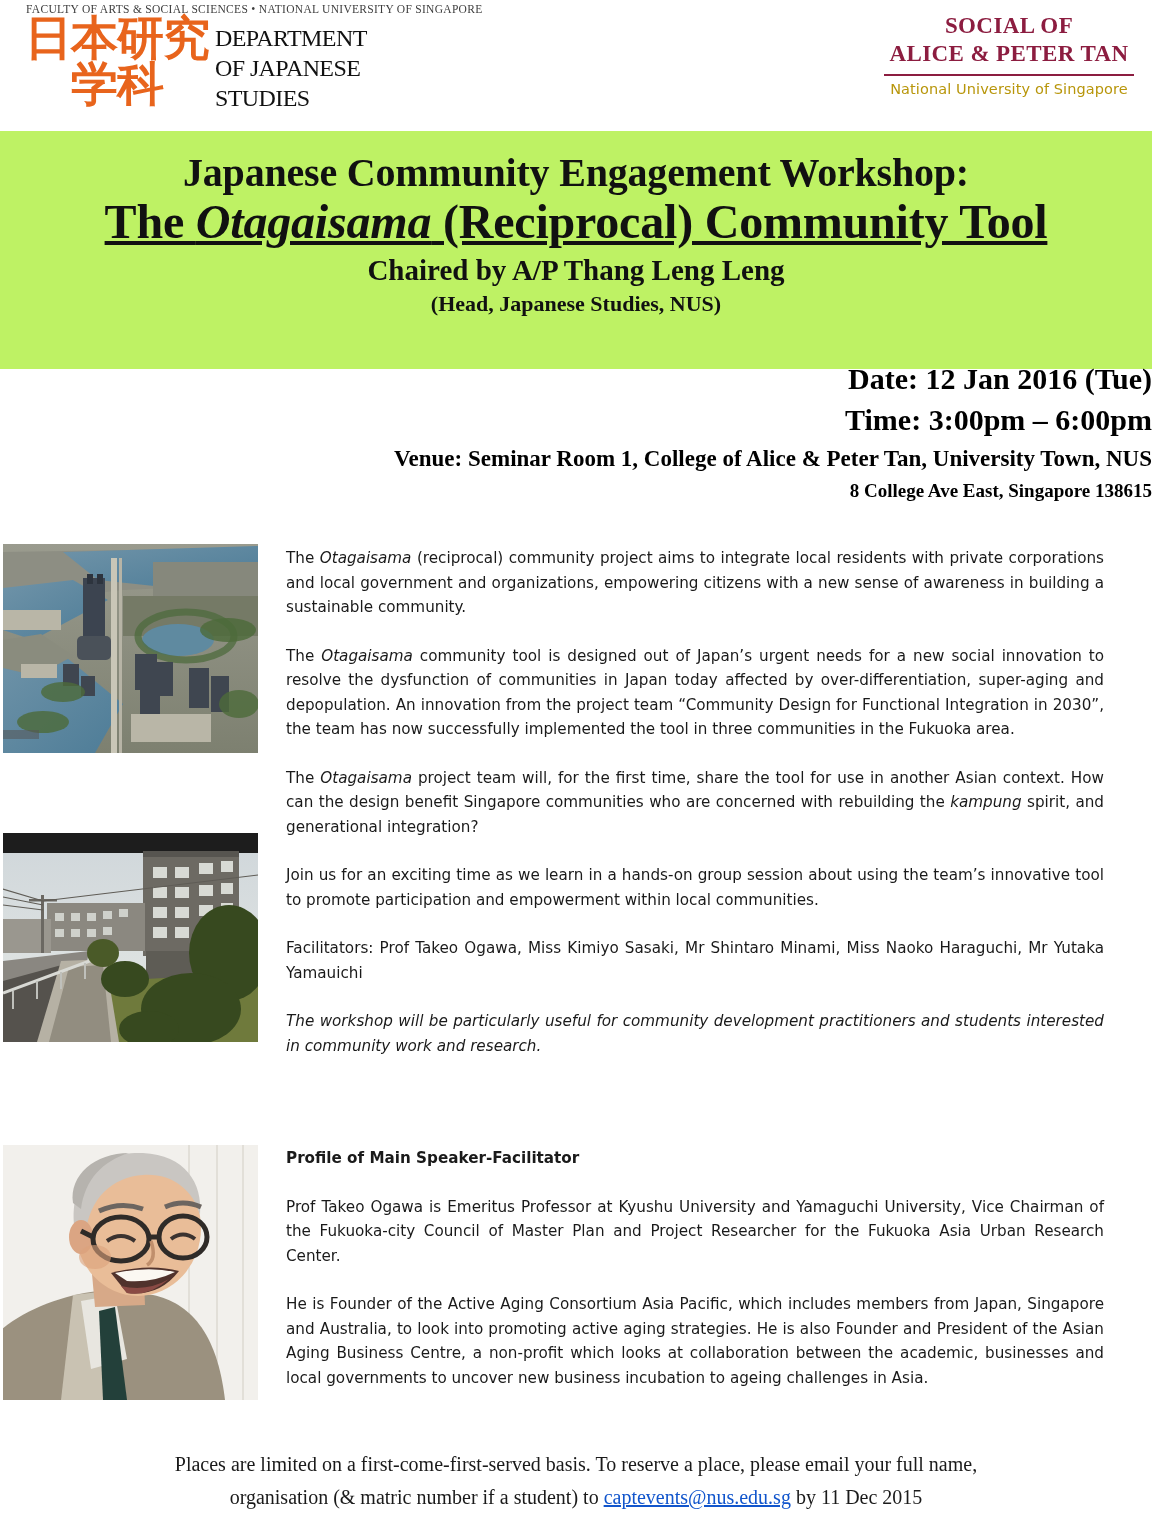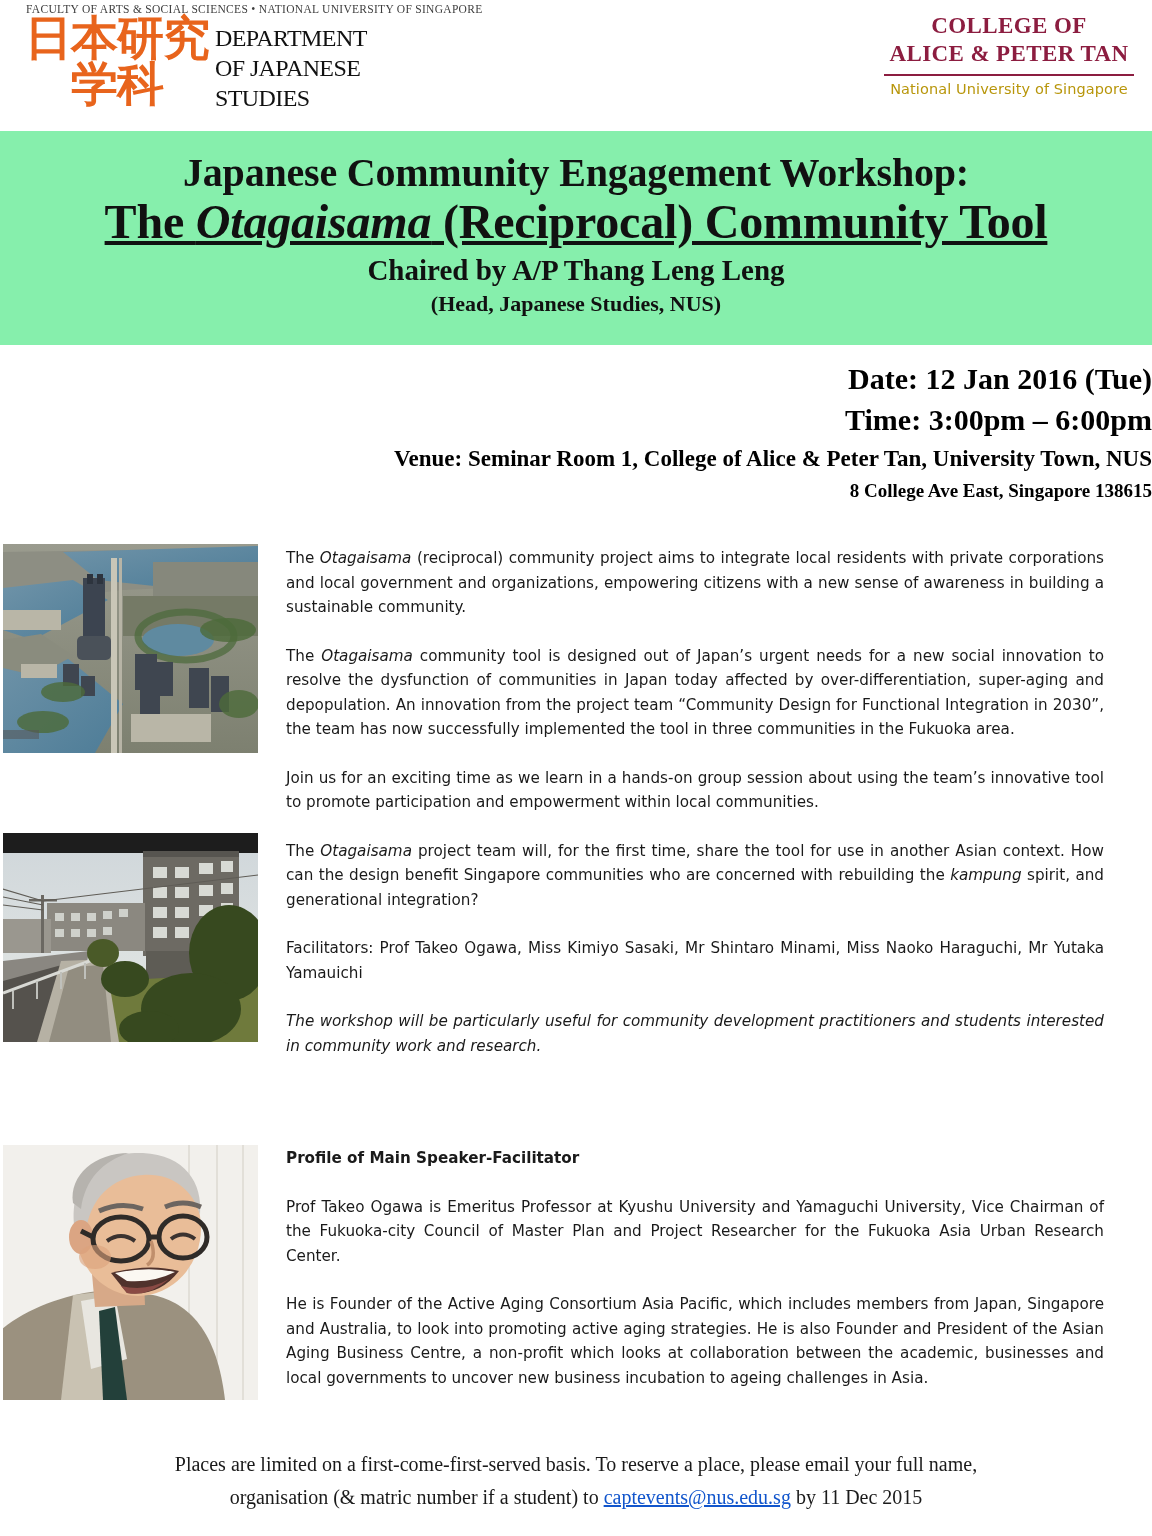--- a/index.html
+++ b/index.html
@@ -89,22 +89,22 @@
     font-size: 14.5px;
     color: #B8960B;
     letter-spacing: 0.1px;
   }
 
   
   .banner {
     position: absolute;
     left: 0; top: 131px;
     width: 1152px;
-    height: 214px;
-    background: #86efac;
+    height: 238px;
+    background: #bef264;
     text-align: center;
     font-family: "Liberation Serif", serif;
     color: #111111;
   }
   .banner-l1 {
     font-size: 40px;
     font-weight: 700;
     line-height: 47px;
     padding-top: 18px;
     letter-spacing: -0.2px;
@@ -218,21 +218,21 @@
 
   <div class="logo-left">
     <div class="fass-line">FACULTY OF ARTS &amp; SOCIAL SCIENCES  •  NATIONAL UNIVERSITY OF SINGAPORE</div>
     <div class="jp-chars">日本研究学科</div>
     <div class="djs-text">DEPARTMENT
 OF JAPANESE
 STUDIES</div>
   </div>
 
   <div class="logo-right">
-    <div class="capt-line1">COLLEGE OF</div>
+    <div class="capt-line1">SOCIAL OF</div>
     <div class="capt-line2">ALICE &amp; PETER TAN</div>
     <div class="capt-rule"></div>
     <div class="capt-nus">National University of Singapore</div>
   </div>
 
 </div>
 
 <div class="banner">
   <div class="banner-l1">Japanese Community Engagement Workshop:</div>
   <div class="banner-l2"><span>The </span><i>Otagaisama</i><span> (Reciprocal) Community Tool</span></div>
@@ -422,23 +422,23 @@
     <ellipse cx="92" cy="112" rx="16" ry="12" fill="#dca17c" opacity="0.6"></ellipse>
   </svg>
 </div>
 
 <div class="body-col" id="col-top">
 
   <p><span>The </span><i>Otagaisama</i><span> (reciprocal) community project aims to integrate local residents with private corporations and local government and organizations, empowering citizens with a new sense of awareness in building a sustainable community.</span></p>
 
   <p><span>The </span><i>Otagaisama</i><span> community tool is designed out of Japan’s urgent needs for a new social innovation to resolve the dysfunction of communities in Japan today affected by over-differentiation, super-aging and depopulation. An innovation from the project team “Community Design for Functional Integration in 2030”, the team has now successfully implemented the tool in three communities in the Fukuoka area.</span></p>
 
+  <p><span>The </span><i>Otagaisama</i><span> project team will, for the first time, share the tool for use in another Asian context. How can the design benefit Singapore communities who are concerned with rebuilding the </span><i>kampung</i><span> spirit, and generational integration?</span></p>
+
   <p>Join us for an exciting time as we learn in a hands-on group session about using the team’s innovative tool to promote participation and empowerment within local communities.</p>
-
-  <p><span>The </span><i>Otagaisama</i><span> project team will, for the first time, share the tool for use in another Asian context. How can the design benefit Singapore communities who are concerned with rebuilding the </span><i>kampung</i><span> spirit, and generational integration?</span></p>
 
   <p>Facilitators: Prof Takeo Ogawa, Miss Kimiyo Sasaki, Mr Shintaro Minami, Miss Naoko Haraguchi, Mr Yutaka Yamauichi</p>
 
   <p class="ital-para last">The workshop will be particularly useful for community development practitioners and students interested in community work and research.</p>
 
 </div>
 
 <div class="body-col" id="col-profile">
   <p class="sec-head">Profile of Main Speaker-Facilitator</p>
   <p>Prof Takeo Ogawa is Emeritus Professor at Kyushu University and Yamaguchi University, Vice Chairman of the Fukuoka-city Council of Master Plan and Project Researcher for the Fukuoka Asia Urban Research Center.</p>

